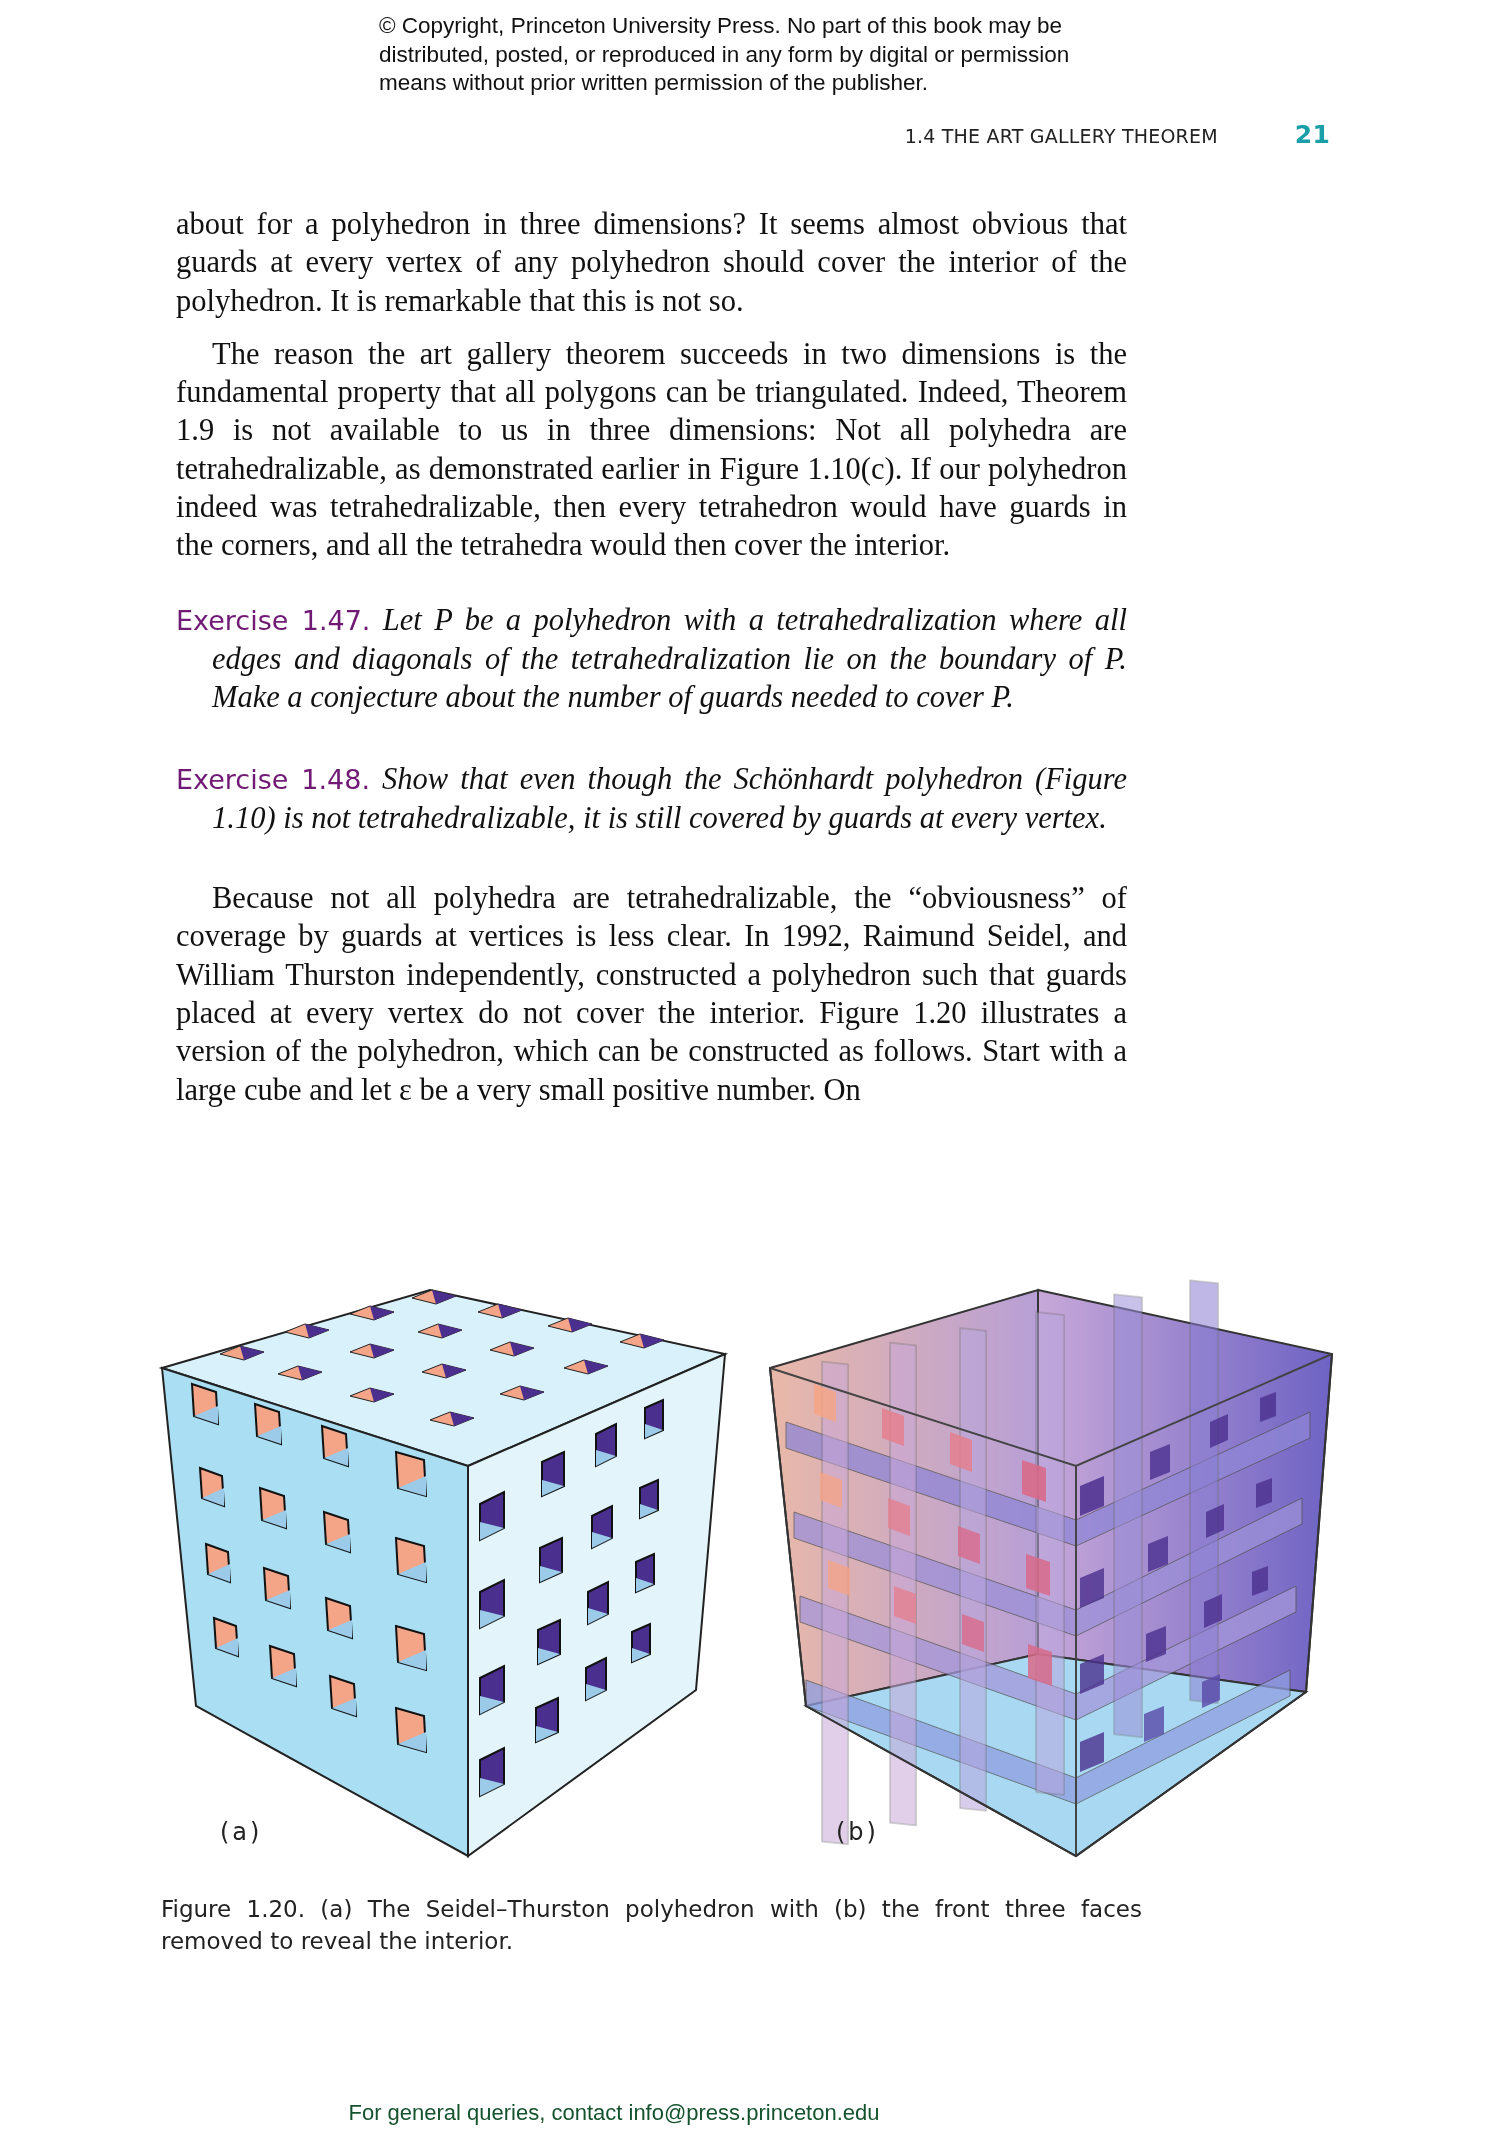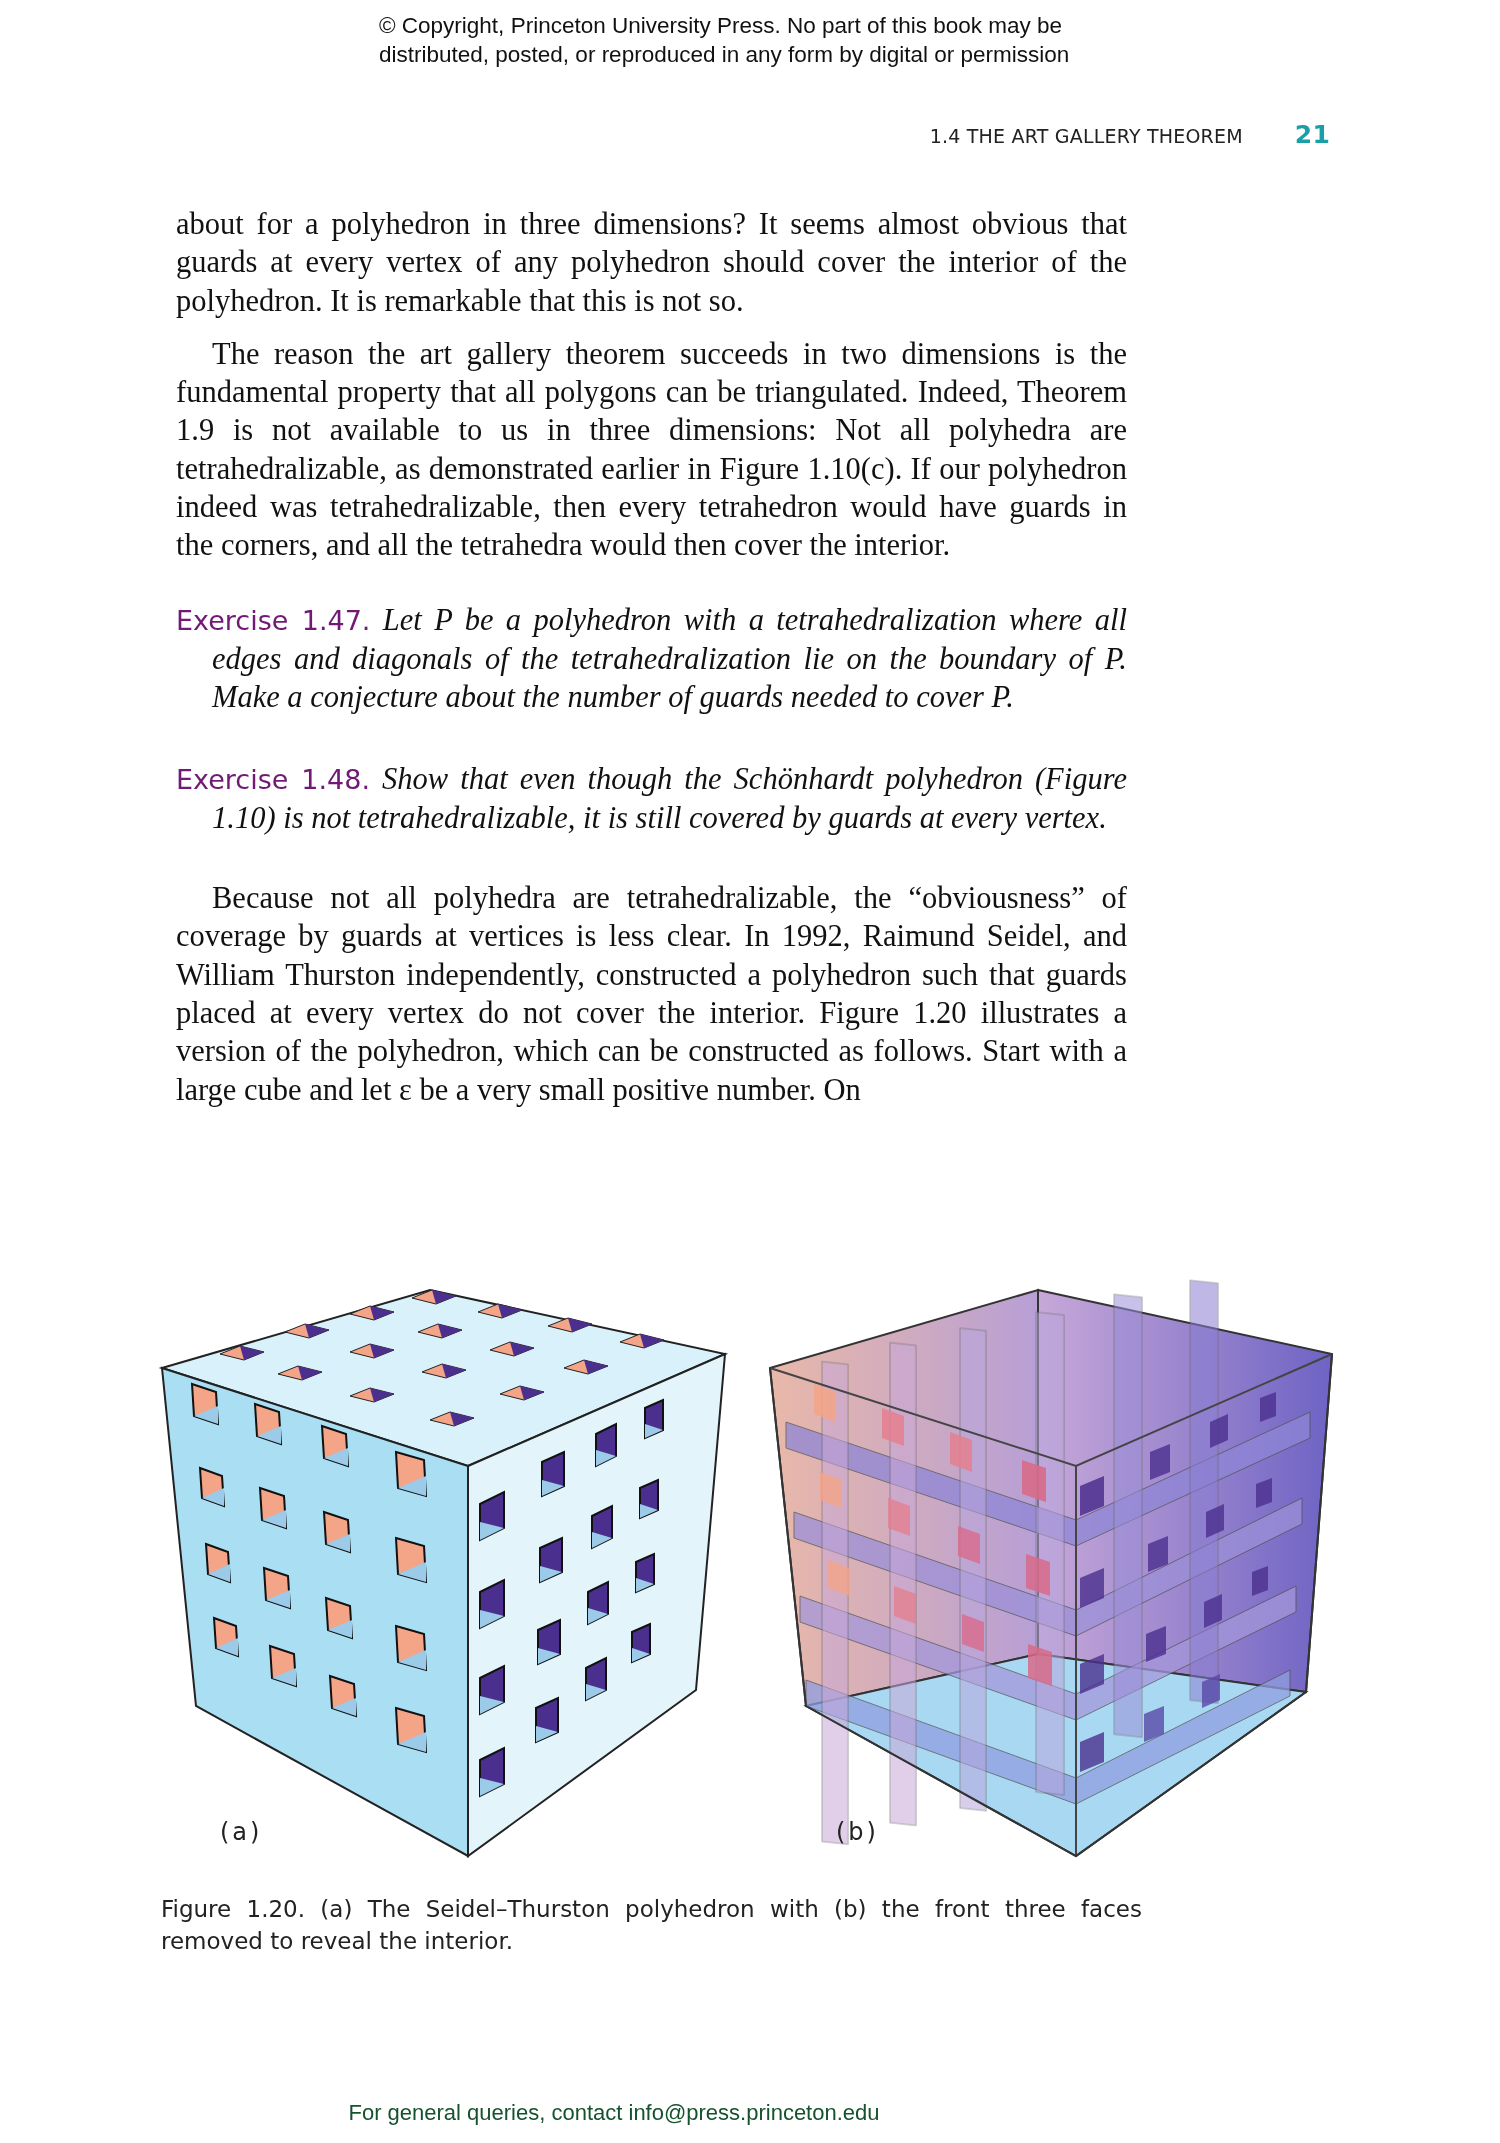--- a/index.html
+++ b/index.html
@@ -1,18 +1,18 @@
 <!DOCTYPE html>
 <html><head>
 <meta charset="utf-8">
 <style>
   html, body { margin:0; padding:0; background:#ffffff; }
   body { width:1500px; height:2143px; position:relative; overflow:hidden; color:#1a1a1a; }
   .notice { position:absolute; left:379px; top:12px; width:800px; font-family:"Liberation Sans", sans-serif; font-size:22.5px; line-height:28.5px; color:#111; }
-  .runhead { position:absolute; top:120px; right:170px; font-family:"DejaVu Sans", sans-serif; font-size:19px; letter-spacing:0.2px; color:#222; display:flex; align-items:baseline; gap:19px; }
+  .runhead { position:absolute; top:120px; right:170px; font-family:"DejaVu Sans", sans-serif; font-size:19px; letter-spacing:0.2px; color:#222; display:flex; align-items:baseline; gap:44px; }
   .runhead .pg { color:#1a9fa8; font-weight:bold; font-size:25px;margin-left:33px; }
   .body { position:absolute; left:161px; width:981px; top:190px; font-family:"Liberation Serif", serif; font-size:30.5px; line-height:38.3px; color:#111; }
   .body p { margin:15px; text-align:justify; text-align-last:left; }
   .body p.indent { text-indent:36px; }
   .exercise { margin-top:36px !important; }
   .exercise + .exercise { margin-top:43px !important; }
   .ex-label { font-family:"DejaVu Sans", sans-serif; color:#701a75; font-size:27px; font-style:normal; }
   .ex-body { font-style:italic; }
   .ex { padding-left:36px; text-indent:-36px; }
   .para3 { margin-top:42px !important; }
@@ -22,20 +22,21 @@
   .sub-label { position:absolute; font-family:"DejaVu Sans", sans-serif; font-size:24px; letter-spacing:3px; color:#222; }
   .caption { position:absolute; left:161px; top:1893px; width:981px; font-family:"DejaVu Sans", sans-serif; font-size:23px; line-height:32px; color:#222; text-align:justify; text-align-last:left; }
   .footer { position:absolute; left:0; width:1228px; top:2100px; text-align:center; font-family:"Liberation Sans", sans-serif; font-size:22px; color:#14532d; }
 </style>
 </head>
 <body>
 
 <div class="notice">
   <div>© Copyright, Princeton University Press. No part of this book may be</div>
   <div>distributed, posted, or reproduced in any form by digital or permission</div>
+  <div>means without prior written permission of the publisher.</div>
 </div>
 
 <div class="runhead">
   <span>1.4  THE ART GALLERY THEOREM</span>
   <span class="pg">21</span>
 </div>
 
 <div class="body">
   <p>about for a polyhedron in three dimensions? It seems almost obvious that guards at every vertex of any polyhedron should cover the interior of the polyhedron. It is remarkable that this is not so.</p>
   <p class="indent">The reason the art gallery theorem succeeds in two dimensions is the fundamental property that all polygons can be triangulated. Indeed, Theorem 1.9 is not available to us in three dimensions: Not all polyhedra are tetrahedralizable, as demonstrated earlier in Figure 1.10(c). If our polyhedron indeed was tetrahedralizable, then every tetrahedron would have guards in the corners, and all the tetrahedra would then cover the interior.</p>

